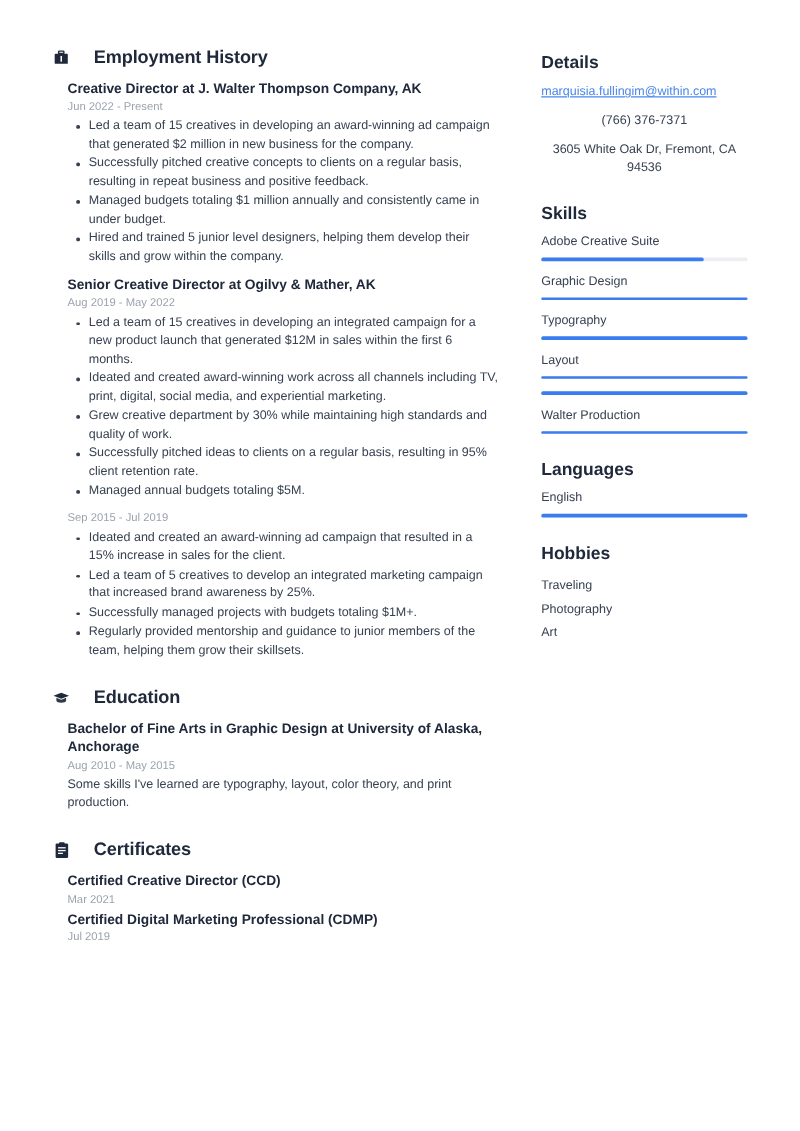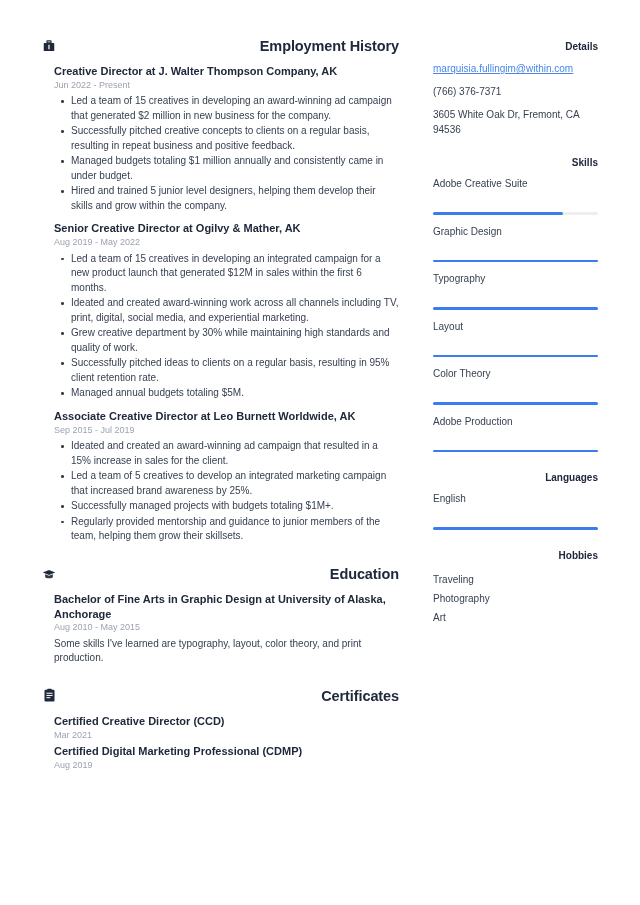--- a/index.html
+++ b/index.html
@@ -52,23 +52,22 @@
 
   .col-main { width: 357px; flex: none; }
   .col-side { width: 165px; flex: none; padding-top: 3px; }
 
   
   .section { margin-bottom: 22px; }
 
   .section-head {
     display: flex;
     align-items: center;
-    gap: 9px;
+    gap: 19px;
     margin-bottom: 10px;
-    justify-content: space-between;
   }
 
   .section-head .sec-icon {
     width: 14px;
     height: 15px;
     display: flex;
     align-items: center;
     justify-content: center;
     color: #20293b;
     flex: none;
@@ -130,32 +129,32 @@
     width: 2.5px;
     height: 2.5px;
     border-radius: 50%;
     background: #374151;
   }
 
   
   .side-block { margin-bottom: 20px; }
 
   .side-title {
-    font-size: 10px;
+    font-size: 14px;
     font-weight: 700;
     color: #20293b;
     margin-bottom: 9px;
-    text-align: right;
   }
 
   .side-line {
     font-size: 10px;
     color: #374151;
     line-height: 1.5;
     margin-bottom: 8px;
+    text-align: center;
   }
 
   .side-link {
     font-size: 10px;
     color: #4a86e8;
     text-decoration: underline;
     line-height: 1.5;
     margin-bottom: 8px;
     display: block;
     word-break: break-word;
@@ -164,21 +163,21 @@
 
   
   .rated {
     margin-bottom: 1px;
   }
 
   .rated-label {
     font-size: 10px;
     color: #374151;
     line-height: 1.4;
-    padding-bottom: 21px;
+    padding-bottom: 5px;
   }
 
   .bar-track {
     position: relative;
     height: 2.5px;
     width: 100%;
     background: #eceef1;
     border-radius: 2px;
     margin-bottom: 10px;
   }
@@ -237,21 +236,20 @@
           <ul class="bullets">
             <li>Led a team of 15 creatives in developing an integrated campaign for a new product launch that generated $12M in sales within the first 6 months.</li>
             <li>Ideated and created award-winning work across all channels including TV, print, digital, social media, and experiential marketing.</li>
             <li>Grew creative department by 30% while maintaining high standards and quality of work.</li>
             <li>Successfully pitched ideas to clients on a regular basis, resulting in 95% client retention rate.</li>
             <li>Managed annual budgets totaling $5M.</li>
           </ul>
         </div>
 
         <div class="entry">
-          <div class="entry-title">Associate Creative Director at Leo Burnett Worldwide, AK</div>
           <div class="entry-date">Sep 2015 - Jul 2019</div>
           <ul class="bullets">
             <li>Ideated and created an award-winning ad campaign that resulted in a 15% increase in sales for the client.</li>
             <li>Led a team of 5 creatives to develop an integrated marketing campaign that increased brand awareness by 25%.</li>
             <li>Successfully managed projects with budgets totaling $1M+.</li>
             <li>Regularly provided mentorship and guidance to junior members of the team, helping them grow their skillsets.</li>
           </ul>
         </div>
       </div>
 
@@ -287,21 +285,21 @@
           <span class="section-title">Certificates</span>
         </div>
 
         <div class="entry">
           <div class="entry-title">Certified Creative Director (CCD)</div>
           <div class="entry-date">Mar 2021</div>
         </div>
 
         <div class="entry">
           <div class="entry-title">Certified Digital Marketing Professional (CDMP)</div>
-          <div class="entry-date">Aug 2019</div>
+          <div class="entry-date">Jul 2019</div>
         </div>
       </div>
 
     </div>
 
     <div class="col-side">
 
       <div class="side-block">
         <div class="side-title">Details</div>
         <a class="side-link" style="color: rgb(74, 134, 232);">marquisia.fullingim@within.com</a>
@@ -335,28 +333,27 @@
         </div>
 
         <div class="rated">
           <div class="rated-label">Layout</div>
           <div class="bar-track" style="background: rgb(236, 238, 241);">
             <div class="bar-fill" style="width: 100%; background: rgb(59, 125, 239);"></div>
           </div>
         </div>
 
         <div class="rated">
-          <div class="rated-label">Color Theory</div>
-          <div class="bar-track" style="background: rgb(236, 238, 241);">
-            <div class="bar-fill" style="width: 100%; background: rgb(59, 125, 239);"></div>
-          </div>
-        </div>
-
-        <div class="rated">
-          <div class="rated-label">Adobe Production</div>
+          <div class="bar-track" style="background: rgb(236, 238, 241);">
+            <div class="bar-fill" style="width: 100%; background: rgb(59, 125, 239);"></div>
+          </div>
+        </div>
+
+        <div class="rated">
+          <div class="rated-label">Walter Production</div>
           <div class="bar-track" style="background: rgb(236, 238, 241);">
             <div class="bar-fill" style="width: 100%; background: rgb(59, 125, 239);"></div>
           </div>
         </div>
       </div>
 
       <div class="side-block">
         <div class="side-title">Languages</div>
 
         <div class="rated">

